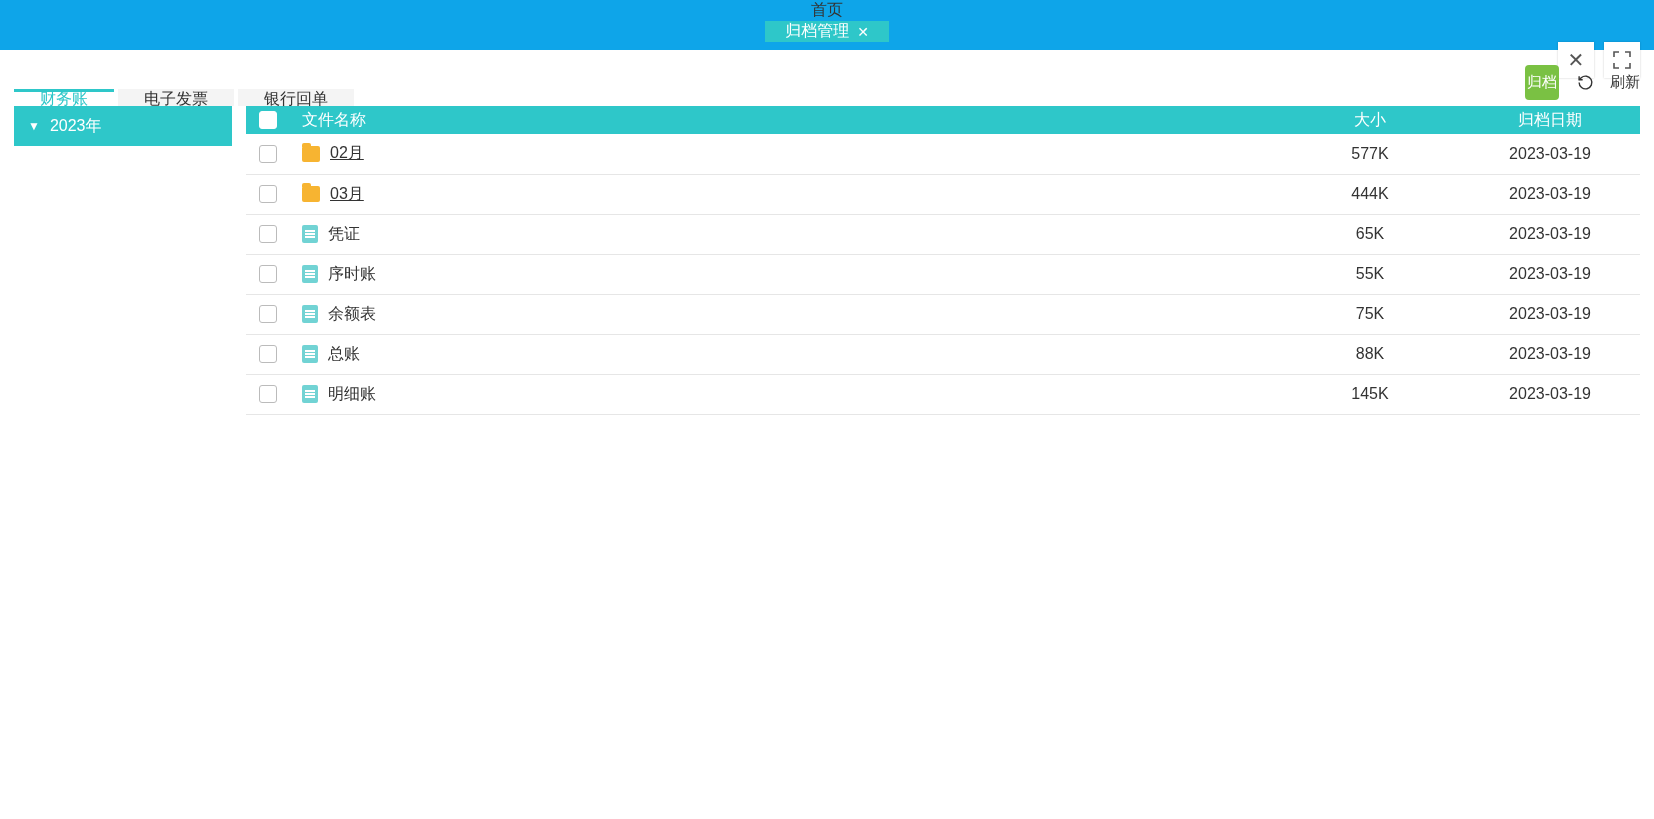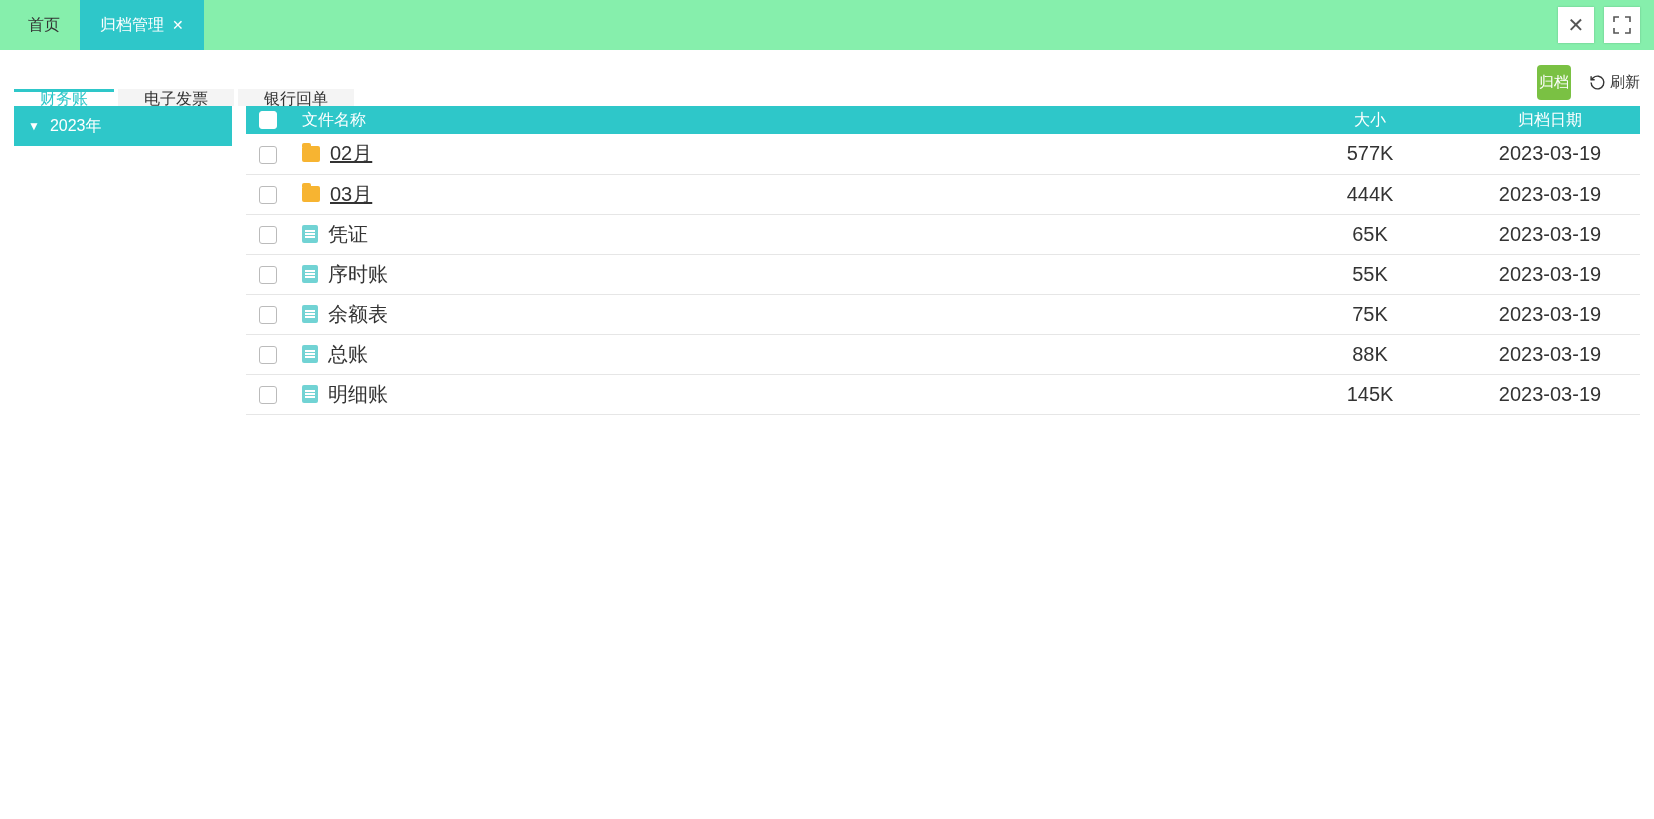--- a/index.html
+++ b/index.html
@@ -3,23 +3,24 @@
 <meta charset="utf-8">
 <style>
   * { box-sizing: border-box; margin: 0; padding: 0; }
   html, body { width: 100%; height: 100%; font-family: "Microsoft YaHei", "PingFang SC", sans-serif; font-size: 15px; color: #333; background: #fff; }
   
   
   .top-tabs {
     height: 50px;
     display: flex;
     align-items: center;
-    background: #86efac;
+    background: #0ea5e9;
     padding: 0 8px;
     position: relative;
+    flex-direction: column;
   }
   .top-tab {
     height: 50px;
     padding: 0 20px;
     display: flex;
     align-items: center;
     cursor: pointer;
     font-size: 16px;
     color: #333;
   }
@@ -93,21 +94,21 @@
     color: #fff;
     border: none;
     border-radius: 4px;
     padding: 8px 2px;
     font-size: 15px;
     cursor: pointer;
   }
   .refresh-link {
     display: flex;
     align-items: center;
-    gap: 4px;
+    gap: 16px;
     cursor: pointer;
     color: #333;
     font-size: 15px;
   }
   
   
   .main {
     display: flex;
     height: calc(100% - 106px);
     padding: 0 0 0 14px;
@@ -175,21 +176,21 @@
     font-size: 16px;
     height: 28px;
     text-align: left;
     padding: 0 12px;
   }
   thead th.center { text-align: center; }
   tbody td {
     height: 40px;
     border-bottom: 1px solid #e6e6e6;
     padding: 0 12px;
-    font-size: 20px;
+    font-size: 16px;
     color: #333;
   }
   tbody td.center { text-align: center; }
   .chk {
     width: 18px;
     height: 18px;
     border: 1.5px solid #bbb;
     border-radius: 3px;
     display: inline-block;
     vertical-align: middle;

